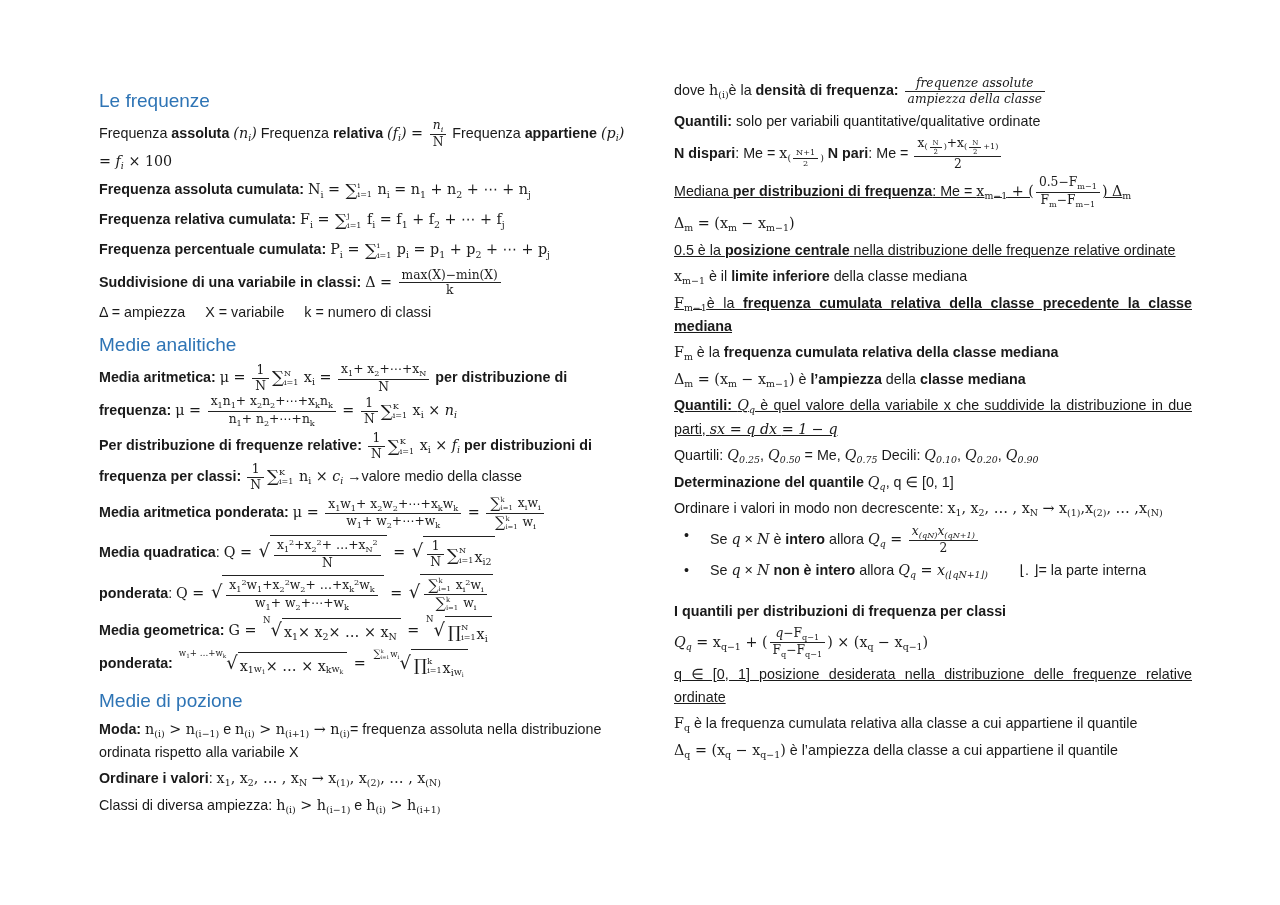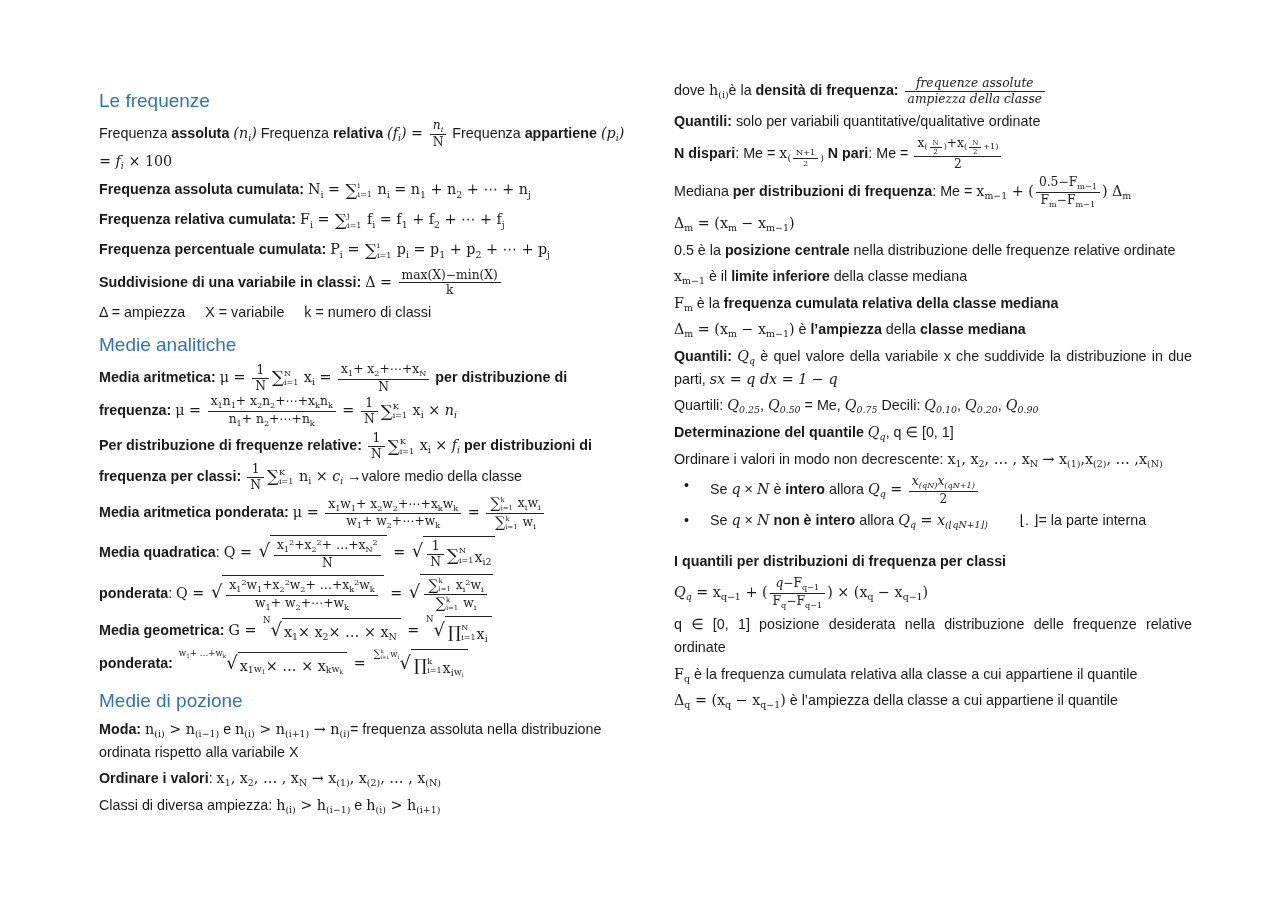--- a/index.html
+++ b/index.html
@@ -4,21 +4,21 @@
 <style>
   :root{ --hc:#2E74B5; --tc:#1a1a1a; }
   html,body{margin:0;padding:0;background:#ffffff;}
   body{width:1280px;height:905px;font-family:"Liberation Sans",sans-serif;color:var(--tc);}
   .page{position:relative;width:1280px;height:905px;overflow:hidden;background:#ffffff;}
   .col{position:absolute;}
   #col-left{left:99px;top:80px;width:540px;}
   #col-right{left:674px;top:76px;width:518px;}
   h2{font-size:19px;font-weight:400;color:var(--hc);margin:9px 0 5px 0;line-height:1.25;}
   p{margin:0 0 3px 0;font-size:14.3px;line-height:1.62;}
-  p.just{text-align:justify;}
+  p.just{text-align:justify;text-decoration:underline;}
   p.li{position:relative;padding-left:36px;}
   p.li::before{content:"\2022";position:absolute;left:10px;top:0;}
   .spacer{height:14px;}
   .t-n{}
   .t-b{font-weight:700;}
   .t-m{font-family:"DejaVu Serif",serif;font-style:italic;}
   .t-r{font-family:"DejaVu Serif",serif;}
   .sub{font-size:66%;vertical-align:-0.35em;font-family:"DejaVu Serif",serif;}
   .sup{font-size:66%;vertical-align:0.55em;font-family:"DejaVu Serif",serif;}
   .frac{display:inline-flex;flex-direction:column;text-align:center;vertical-align:middle;
@@ -275,20 +275,21 @@
               </span><span class="t-r">+1)</span></span></span>
           <span class="fden"><span class="t-r">2</span></span>
         </span></p>
       <p class="just"><span class="t-n">Mediana </span><span class="t-b">per distribuzioni di frequenza</span><span class="t-n">: Me = </span><span class="t-r">x</span><span class="sub"><span class="t-r">m−1</span></span><span class="t-r"> + (</span><span class="frac">
           <span class="fnum"><span class="t-r">0.5−F</span><span class="sub"><span class="t-r">m−1</span></span></span>
           <span class="fden"><span class="t-r">F</span><span class="sub"><span class="t-r">m</span></span><span class="t-r">−F</span><span class="sub"><span class="t-r">m−1</span></span></span>
         </span><span class="t-r">) Δ</span><span class="sub"><span class="t-r">m</span></span></p>
       <p><span class="t-r">Δ</span><span class="sub"><span class="t-r">m</span></span><span class="t-r"> = (x</span><span class="sub"><span class="t-r">m</span></span><span class="t-r"> − x</span><span class="sub"><span class="t-r">m−1</span></span><span class="t-r">)</span></p>
       <p class="just"><span class="t-n">0.5 è la </span><span class="t-b">posizione centrale</span><span class="t-n"> nella distribuzione delle frequenze relative ordinate</span></p>
       <p><span class="t-r">x</span><span class="sub"><span class="t-r">m−1</span></span><span class="t-n"> è il </span><span class="t-b">limite inferiore</span><span class="t-n"> della classe mediana</span></p>
+      <p class="just"><span class="t-r">F</span><span class="sub"><span class="t-r">m−1</span></span><span class="t-n">è la </span><span class="t-b">frequenza cumulata relativa della classe precedente la classe mediana</span></p>
       <p><span class="t-r">F</span><span class="sub"><span class="t-r">m</span></span><span class="t-n"> è la </span><span class="t-b">frequenza cumulata relativa della classe mediana</span></p>
       <p><span class="t-r">Δ</span><span class="sub"><span class="t-r">m</span></span><span class="t-r"> = (x</span><span class="sub"><span class="t-r">m</span></span><span class="t-r"> − x</span><span class="sub"><span class="t-r">m−1</span></span><span class="t-r">)</span><span class="t-n"> è </span><span class="t-b">l’ampiezza</span><span class="t-n"> della </span><span class="t-b">classe mediana</span></p>
       <p class="just"><span class="t-b">Quantili: </span><span class="t-m">Q</span><span class="sub"><span class="t-m">q</span></span><span class="t-n"> è quel valore della variabile x che suddivide la distribuzione in due parti, </span><span class="t-m">sx = q dx </span><span class="t-m">= 1 − q</span></p>
       <p><span class="t-n">Quartili: </span><span class="t-m">Q</span><span class="sub"><span class="t-m">0.25</span></span><span class="t-n">, </span><span class="t-m">Q</span><span class="sub"><span class="t-m">0.50</span></span><span class="t-n"> = Me, </span><span class="t-m">Q</span><span class="sub"><span class="t-m">0.75</span></span><span class="t-n"> Decili: </span><span class="t-m">Q</span><span class="sub"><span class="t-m">0.10</span></span><span class="t-n">, </span><span class="t-m">Q</span><span class="sub"><span class="t-m">0.20</span></span><span class="t-n">, </span><span class="t-m">Q</span><span class="sub"><span class="t-m">0.90</span></span></p>
       <p><span class="t-b">Determinazione del quantile </span><span class="t-m">Q</span><span class="sub"><span class="t-m">q</span></span><span class="t-n">, q ∈ [0, 1]</span></p>
       <p><span class="t-n">Ordinare i valori in modo non decrescente: </span><span class="t-r">x</span><span class="sub"><span class="t-r">1</span></span><span class="t-r">, x</span><span class="sub"><span class="t-r">2</span></span><span class="t-r">, … , x</span><span class="sub"><span class="t-r">N</span></span><span class="t-r"> → x</span><span class="sub"><span class="t-r">(1)</span></span><span class="t-r">,x</span><span class="sub"><span class="t-r">(2)</span></span><span class="t-r">, … ,x</span><span class="sub"><span class="t-r">(N)</span></span></p>
       <p class="li"><span class="t-n">Se </span><span class="t-m">q</span><span class="t-n"> × </span><span class="t-m">N</span><span class="t-n"> è </span><span class="t-b">intero</span><span class="t-n"> allora </span><span class="t-m">Q</span><span class="sub"><span class="t-m">q</span></span><span class="t-r"> = </span><span class="frac">
           <span class="fnum"><span class="t-m">x</span><span class="sub"><span class="t-m">(qN)</span></span><span class="t-m">x</span><span class="sub"><span class="t-m">(qN+1)</span></span></span>
           <span class="fden"><span class="t-r">2</span></span>
         </span></p>

